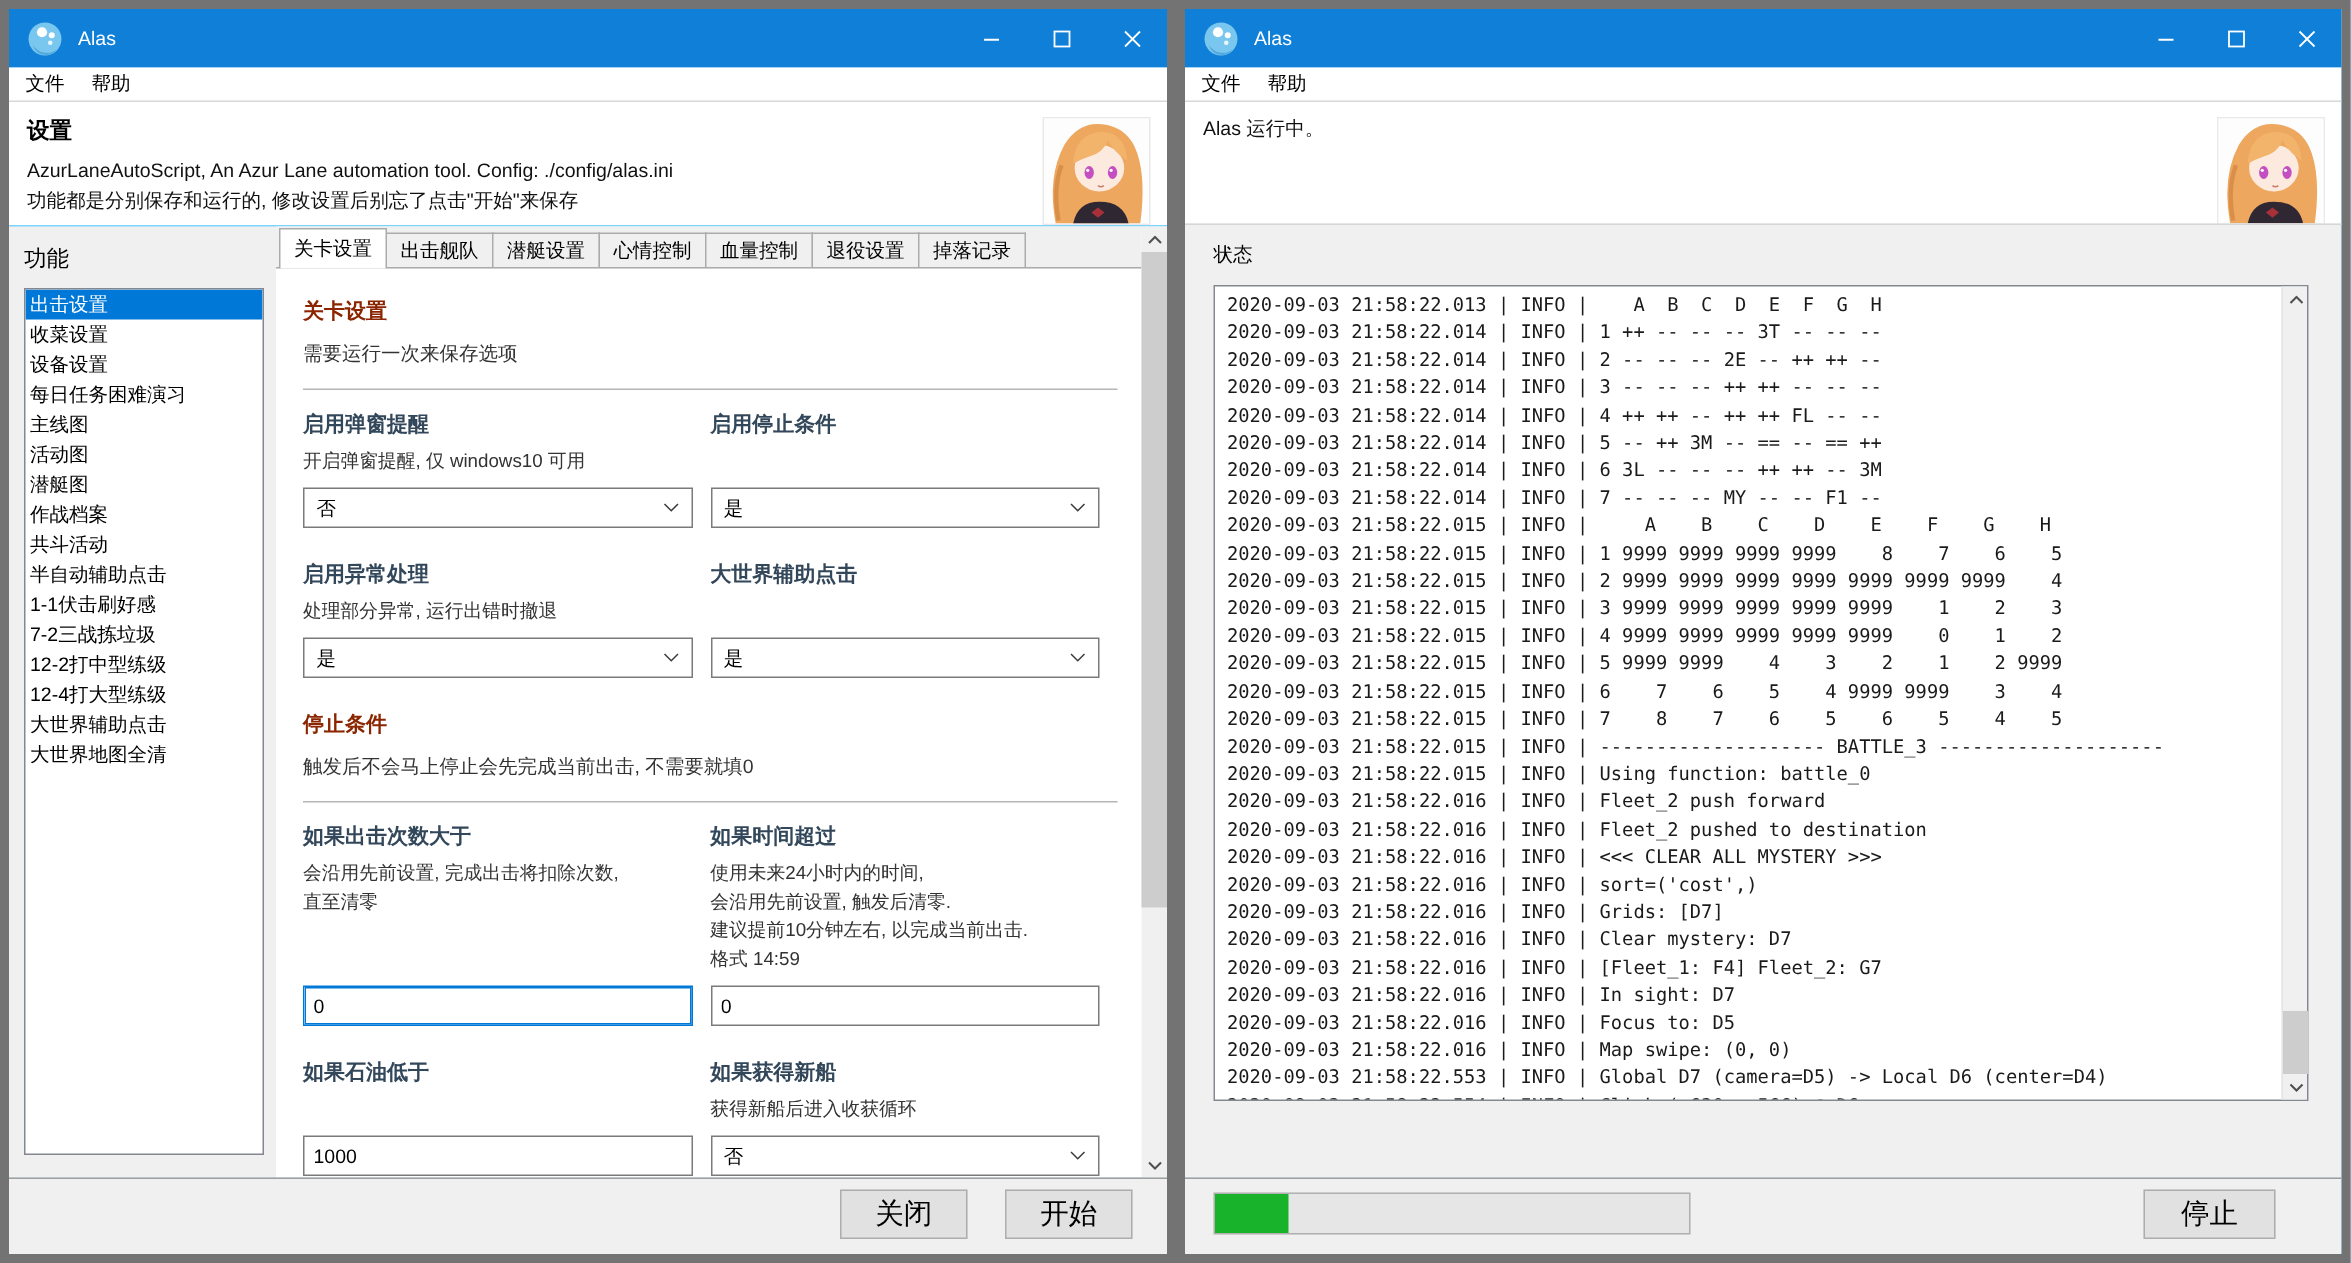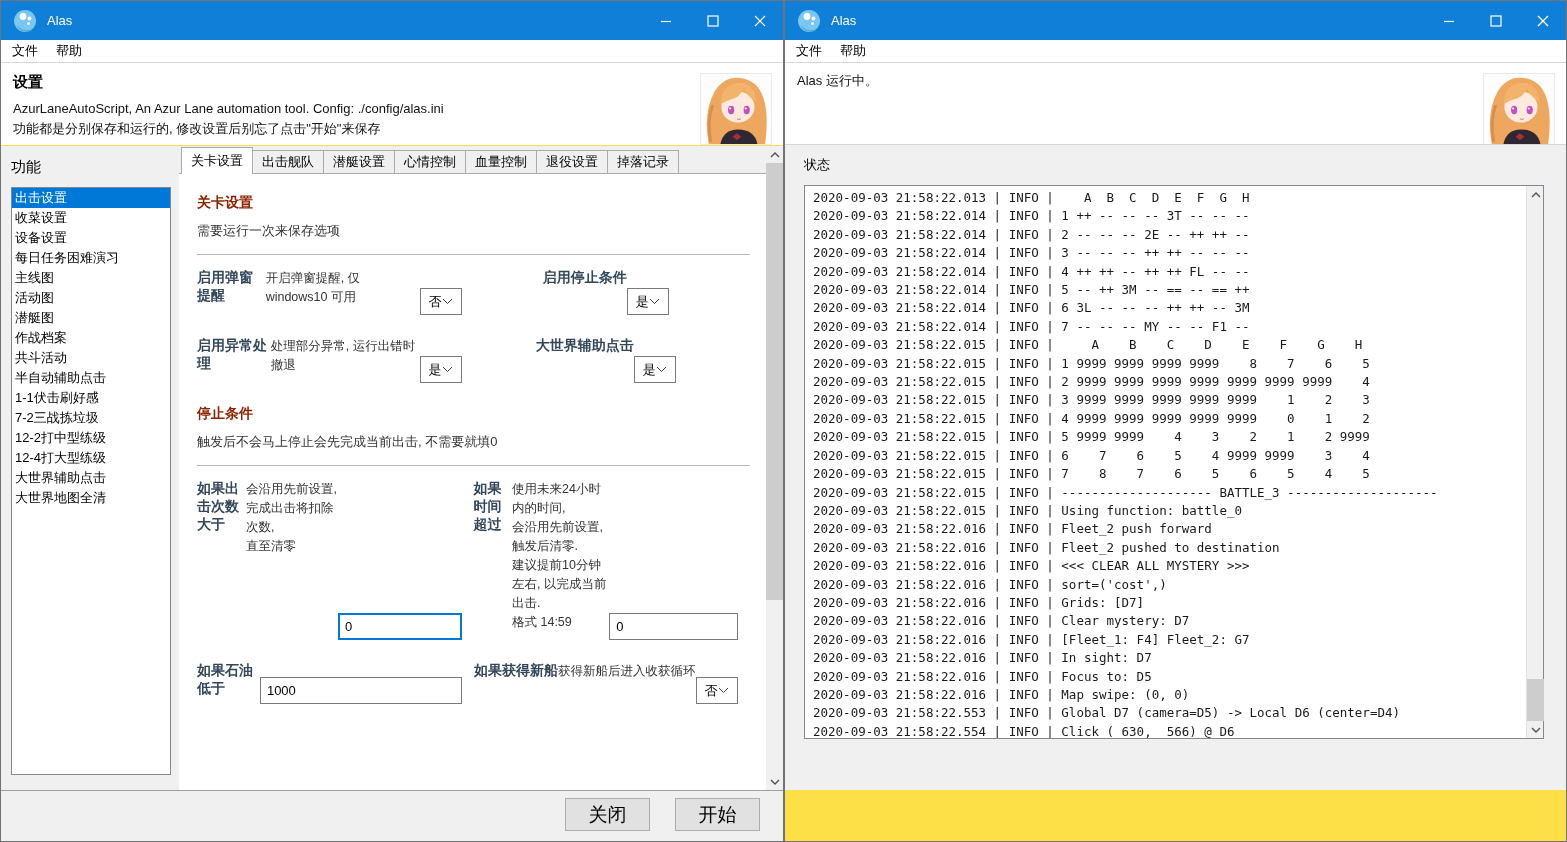--- a/index.html
+++ b/index.html
@@ -1,20 +1,20 @@
 <!DOCTYPE html>
 <html><head>
 <meta charset="utf-8">
 <style>
   * { margin:0; padding:0; box-sizing:border-box; }
   html,body { width:1567px; height:842px; overflow:hidden;
     font-family:"Liberation Sans","DejaVu Sans",sans-serif; background:#e8e8e8; }
 
-  .window { position:absolute; top:0; height:842px; border:1px solid #737373;
-    background:#fde047; overflow:hidden; }
+  .window { position:absolute; top:0; height:842px; border:6px solid #737373;
+    background:#7dd3fc; overflow:hidden; }
   #win-left  { left:0;     width:784px; }
   #win-right { left:784px; width:783px; }
 
   
   .titlebar { height:39px; background:#0f7fd7; display:flex; align-items:center; color:#fff; }
   .logo { width:24px; height:24px; margin:0 10px 0 12px; flex:none; }
   .win-title { font-size:13px; }
   .controls { margin-left:auto; display:flex; height:100%; }
   .ctl { width:47px; height:100%; display:flex; align-items:center; justify-content:center; }
 
@@ -46,21 +46,21 @@
     border:1px solid #ababab; border-bottom:none; margin-right:-1px; white-space:nowrap; }
   .tab.active { background:#fff; height:27px; line-height:26px; margin-bottom:-1px; z-index:2; position:relative; }
 
   .form { position:absolute; top:28px; left:0; right:17px; bottom:0; overflow:hidden;
     padding:14px 16px 0 18px; }
   .section-title { color:#8b2500; font-weight:bold; font-size:14px; margin:6px 0 10px; }
   .section-desc { font-size:13px; color:#333; margin-bottom:4px; }
   hr.sep { border:none; border-top:1px solid #b6b6b6; margin:14px 0 14px; }
 
   .frow { display:flex; margin-bottom:22px; }
-  .field { width:287px; margin-right:12px; display:flex; flex-direction:row;justify-content:center; }
+  .field { width:287px; margin-right:12px; display:flex; flex-direction:column;justify-content:center; }
   .flabel { font-size:14px; font-weight:bold; color:#33475b; margin-bottom:6px; }
   .fdesc { font-size:12.5px; color:#333; line-height:19px; white-space:pre-line; margin-bottom:8px; }
   .ctrl { margin-top:auto; }
   .select { height:27px; border:1px solid #7a7a7a; background:#fff; display:flex;
     align-items:center; justify-content:space-between; padding:0 8px; font-size:13px; }
   .tinput { height:27px; border:1px solid #7a7a7a; width:100%; padding:0 6px;
     font-size:13px; font-family:inherit; background:#fff; display:block; }
   .tinput.focused { border-color:#0078d7; box-shadow:inset 0 0 0 1px #0078d7; }
 
   
@@ -397,13 +397,19 @@
         <div class="vs-thumb" style="bottom:17px; height:42px;"></div>
         <div class="vs-arrow down">
           <svg width="10" height="6">
               <polyline points="1,1 5,5 9,1" fill="none" stroke="#505050" stroke-width="1.4"></polyline>
             </svg>
         </div>
       </div>
     </div>
   </div>
 
+  <div class="footer">
+    <div class="progress-track">
+      <div class="progress-fill" style="width: 15.5%;"></div>
+    </div>
+    <div class="btn" id="btn-stop">停止</div>
+  </div>
 </div>
 
 </body></html>

